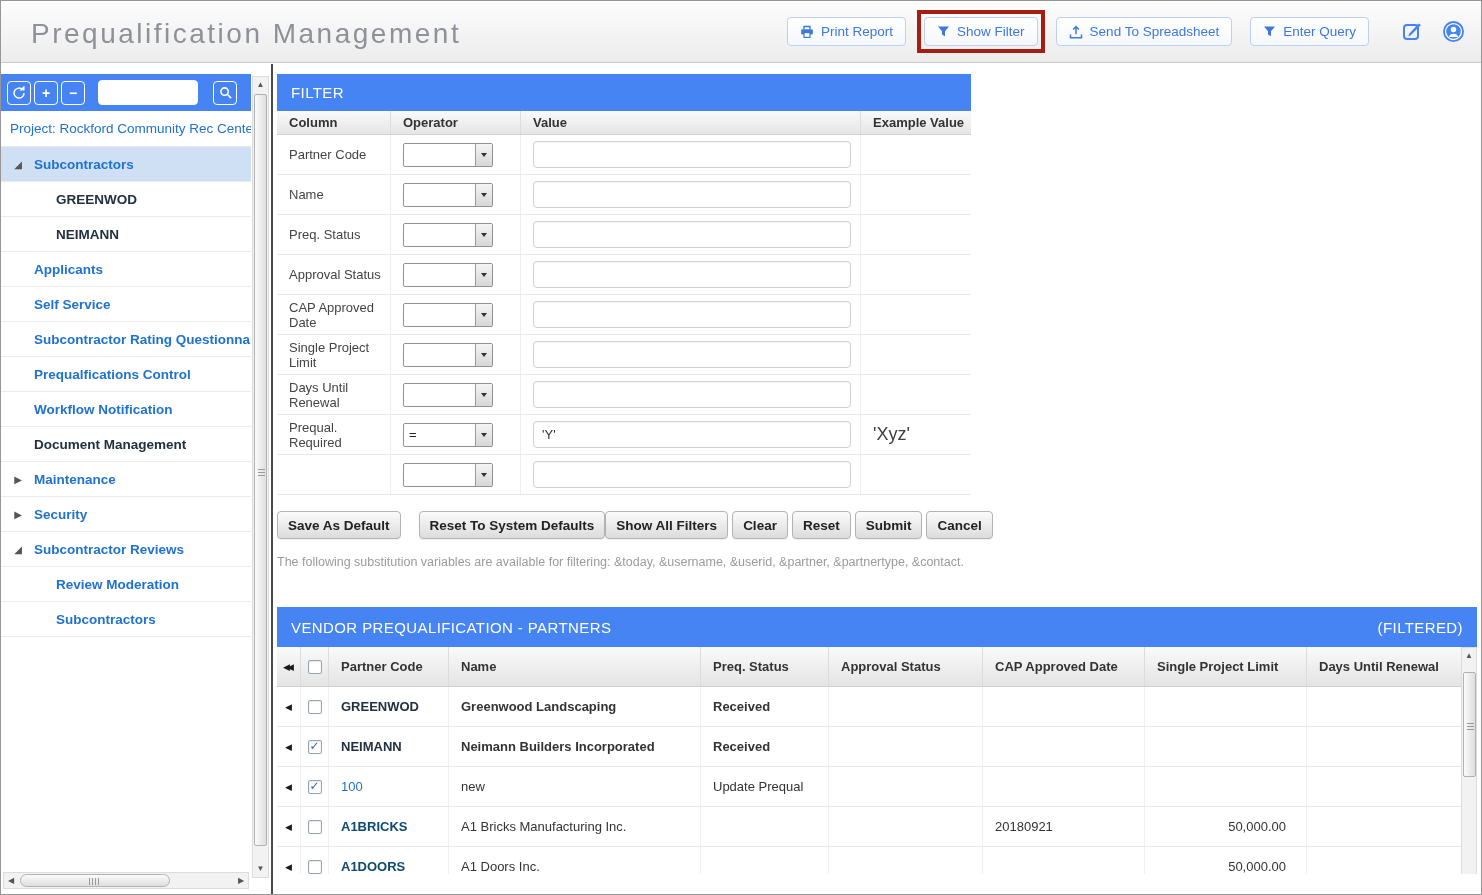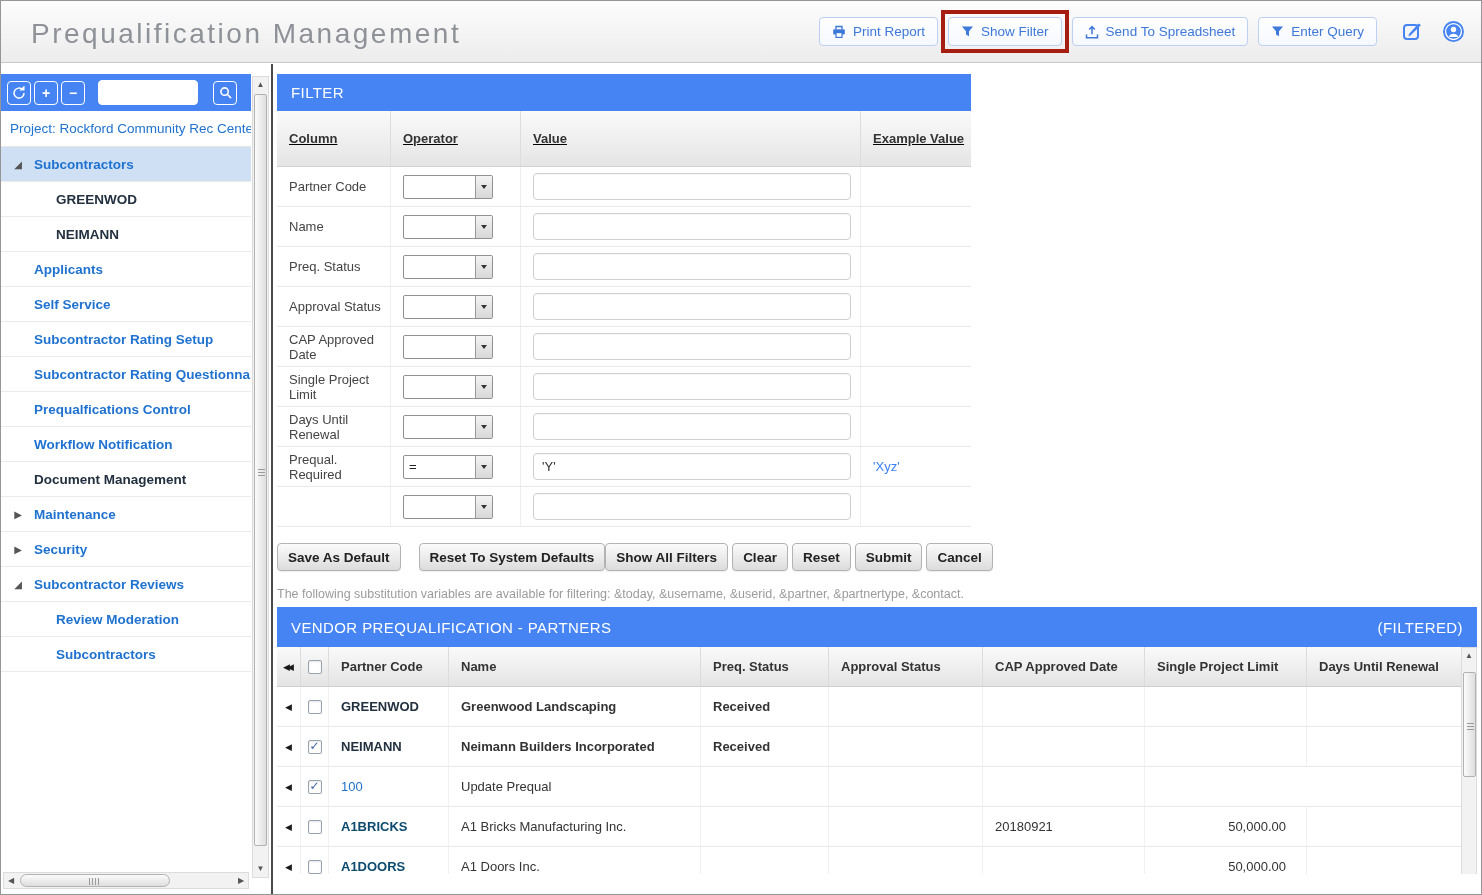--- a/index.html
+++ b/index.html
@@ -5,21 +5,21 @@
   * { margin:0; padding:0; box-sizing:border-box; }
   html,body { width:1482px; height:895px; overflow:hidden; background:#fff;
     font-family:"Liberation Sans","DejaVu Sans",sans-serif; }
   .frame { position:relative; width:1482px; height:895px; border:1px solid #969696; background:#fff; overflow:hidden; }
 
   
   .titlebar { position:absolute; left:0; top:0; width:100%; height:62px;
     background:linear-gradient(#fdfdfd,#ececec); border-bottom:1px solid #c8c8c8; }
   .tb-title { position:absolute; left:30px; top:17px; font-size:28px; color:#8e9298;
     letter-spacing:2.5px; font-weight:400; }
-  .tb-actions { position:absolute; right:16px; top:16px; display:flex; align-items:center; gap:10px; }
+  .tb-actions { position:absolute; right:16px; top:16px; display:flex; align-items:center; gap:18px; }
   .hbtn { display:flex; align-items:center; gap:7px; height:29px; padding:0 12px;
     border:1px solid #bdd0f3; border-radius:4px; color:#3e78d9; font-size:13.5px;
     background:linear-gradient(#ffffff,#f5f8fe); cursor:pointer; white-space:nowrap; }
   .hbtn svg { display:block; }
   .annot-wrap { position:relative; }
   .red-annot { position:absolute; left:-7px; top:-7px; right:-7px; bottom:-7px;
     border:4px solid #a51e11; pointer-events:none; z-index:5; }
   .tb-icons { display:flex; align-items:center; gap:16px; margin-left:14px; }
   .icon-btn { width:24px; height:24px; display:flex; align-items:center; justify-content:center; cursor:pointer; }
 
@@ -64,31 +64,31 @@
     background:repeating-linear-gradient(90deg,#9a9a9a 0 1px,transparent 1px 3px); }
 
   
   .main { position:absolute; left:272px; top:63px; width:1210px; height:832px; background:#fff; }
   .bluebar { background:#4584f2; color:#fff; display:flex; align-items:center; font-size:15px;
     padding:0 14px; letter-spacing:.4px; }
 
   
   .fpanel { position:absolute; left:4px; top:10px; width:694px; }
   .fpanel .bluebar { height:37px;text-align:right; }
-  .f-hrow { display:grid; grid-template-columns:114px 130px 340px 110px; height:56px;
-    background:linear-gradient(#fafafa,#e5e5e5); border-bottom:1px solid #d2d2d2;text-decoration:underline; }
+  .f-hrow { display:grid; grid-template-columns:114px 130px 340px 110px; height:24px;
+    background:linear-gradient(#fafafa,#e5e5e5); border-bottom:1px solid #d2d2d2; }
   .f-hcell { display:flex; align-items:center; padding-left:12px; font-size:13px; font-weight:bold;
     color:#333; border-right:1px solid #ddd; }
   .f-hcell:last-child { border-right:none;text-align:right; }
   .f-row { display:grid; grid-template-columns:114px 130px 340px 110px; height:40px;
     border-bottom:1px solid #e8e8e8; }
   .f-cell { display:flex; align-items:center; border-right:1px solid #eee; padding-left:12px; }
   .f-cell:last-child { border-right:none; }
   .f-label { font-size:13px; color:#444; }
-  .f-ex { font-size:13px; color:#3b82f6; }
+  .f-ex { font-size:18px; color:#404040; }
   .selbox { display:flex; width:90px; height:24px; border:1px solid #919191; background:#fff;
     border-radius:2px; cursor:pointer; }
   .sel-text { flex:1; font-size:13px; color:#222; padding:3px 0 0 5px; }
   .sel-btn { width:17px; border-left:1px solid #9a9a9a; background:linear-gradient(#f4f4f4,#d7d7d7);
     display:flex; align-items:center; justify-content:center; }
   .caret { width:0; height:0; border-left:3.5px solid transparent; border-right:3.5px solid transparent;
     border-top:4.5px solid #333; }
   .f-input { width:318px; height:27px; border:1px solid #cfcfcf; border-radius:4px; padding:0 8px;
     font-size:13px; color:#333; outline:none; box-shadow:inset 0 1px 2px rgba(0,0,0,.04); }
   .fbuttons { display:flex; justify-content:space-between; margin-top:16px; }
@@ -226,23 +226,20 @@
       <div class="tree-row lvl1">
         <span class="t-label s-dark">NEIMANN</span>
       </div>
       <div class="tree-row lvl0">
         <span class="t-label s-linkb">Applicants</span>
       </div>
       <div class="tree-row lvl0">
         <span class="t-label s-linkb">Self Service</span>
       </div>
       <div class="tree-row lvl0">
-        <span class="t-label s-linkb">Subcontractor Rating Setup</span>
-      </div>
-      <div class="tree-row lvl0">
         <span class="t-label s-linkb">Subcontractor Rating Questionnaire</span>
       </div>
       <div class="tree-row lvl0">
         <span class="t-label s-linkb">Prequalfications Control</span>
       </div>
       <div class="tree-row lvl0">
         <span class="t-label s-linkb">Workflow Notification</span>
       </div>
       <div class="tree-row lvl0">
         <span class="t-label s-dark">Document Management</span>
@@ -511,20 +508,21 @@
       <div class="g-row">
         <div class="g-cell cicon">
             <span class="rowchev">◀</span>
           </div>
         <div class="g-cell cicon">
             <span class="cb checked"></span>
           </div>
         <div class="g-cell">
             <span class="pc-link-reg">100</span>
           </div>
+        <div class="g-cell">new</div>
         <div class="g-cell">Update Prequal</div>
         <div class="g-cell"></div>
         <div class="g-cell"></div>
         <div class="g-cell num"></div>
         <div class="g-cell" style="border-right:none;"></div>
       </div>
 
       <div class="g-row">
         <div class="g-cell cicon">
             <span class="rowchev">◀</span>

